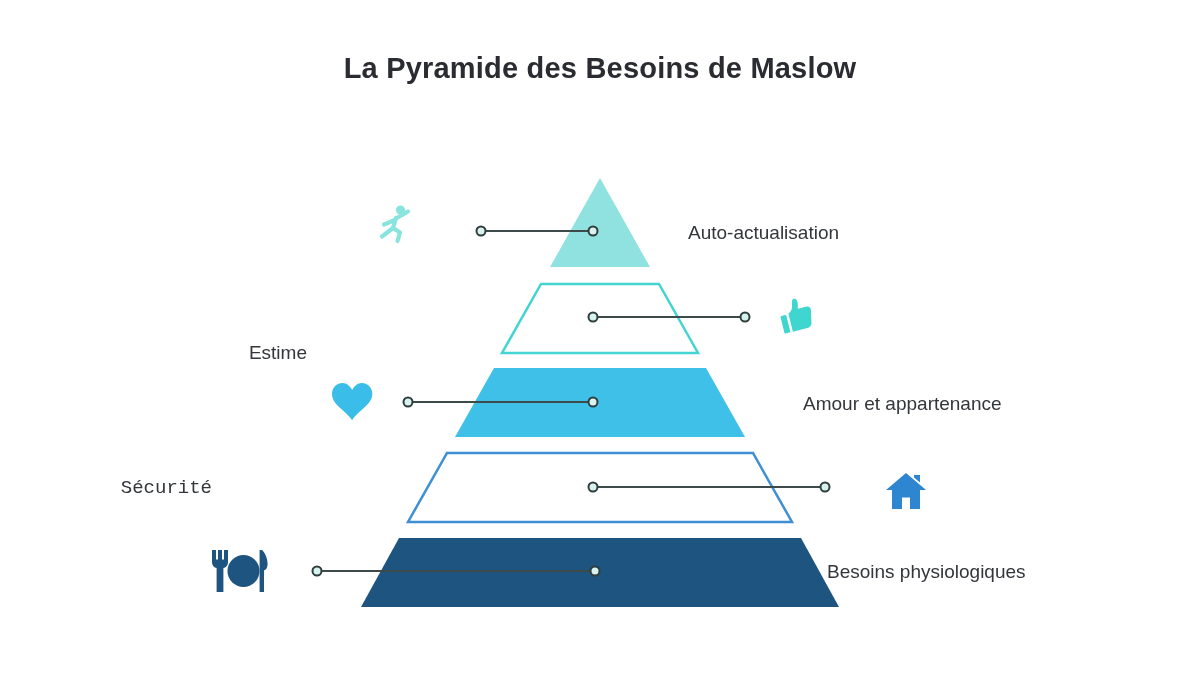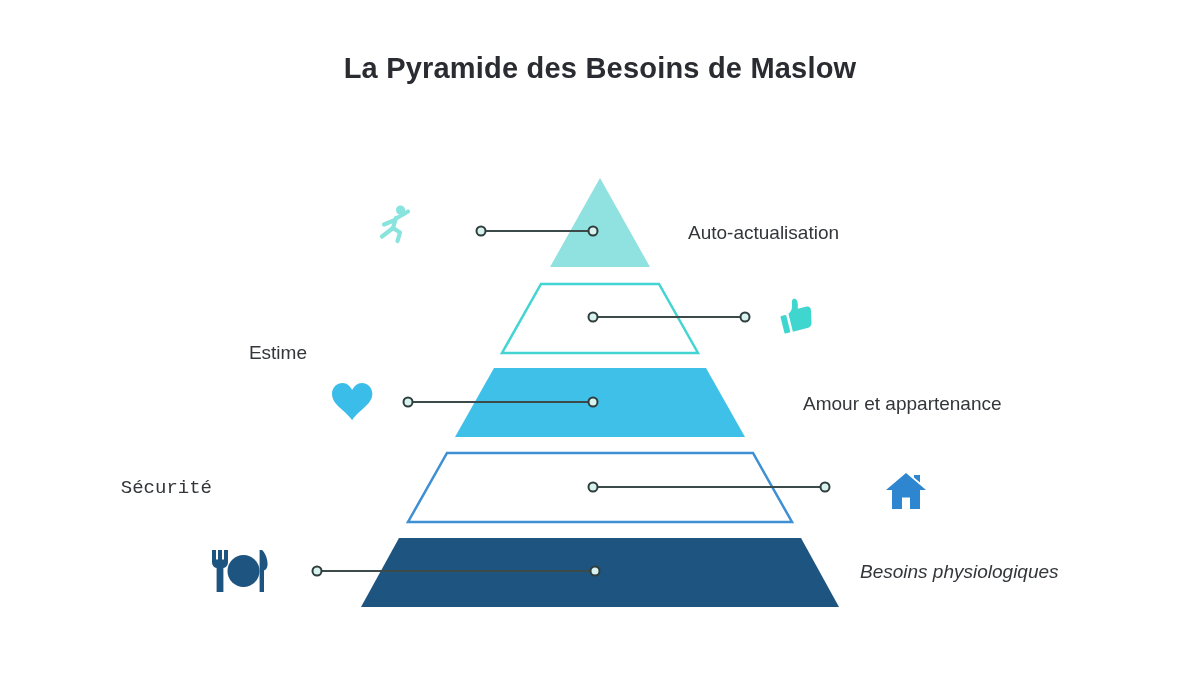--- a/index.html
+++ b/index.html
@@ -29,21 +29,21 @@
     font-size: 19px;
     color: #33363a;
     white-space: nowrap;
   }
   .label-right { text-align: left; }
   .label-left  { text-align: right; }
   .label-1 { left: 688px;  top: 233px; }
   .label-2 { right: 753px; top: 318px; margin-top: 35px; }
   .label-3 { left: 767px;  top: 404px; margin-left: 36px; }
   .label-4 { right: 848px; top: 488px; font-family: Liberation Mono, monospace; }
-  .label-5 { left: 860px;  top: 572px; font-style: italic; }
+  .label-5 { left: 827px;  top: 572px; }
 </style>
 </head>
 <body>
 
 <div class="stage">
 
   <div class="title">La Pyramide des Besoins de Maslow</div>
 
   <svg class="pyramid-svg" width="1200" height="675" viewBox="0 0 1200 675">
 

